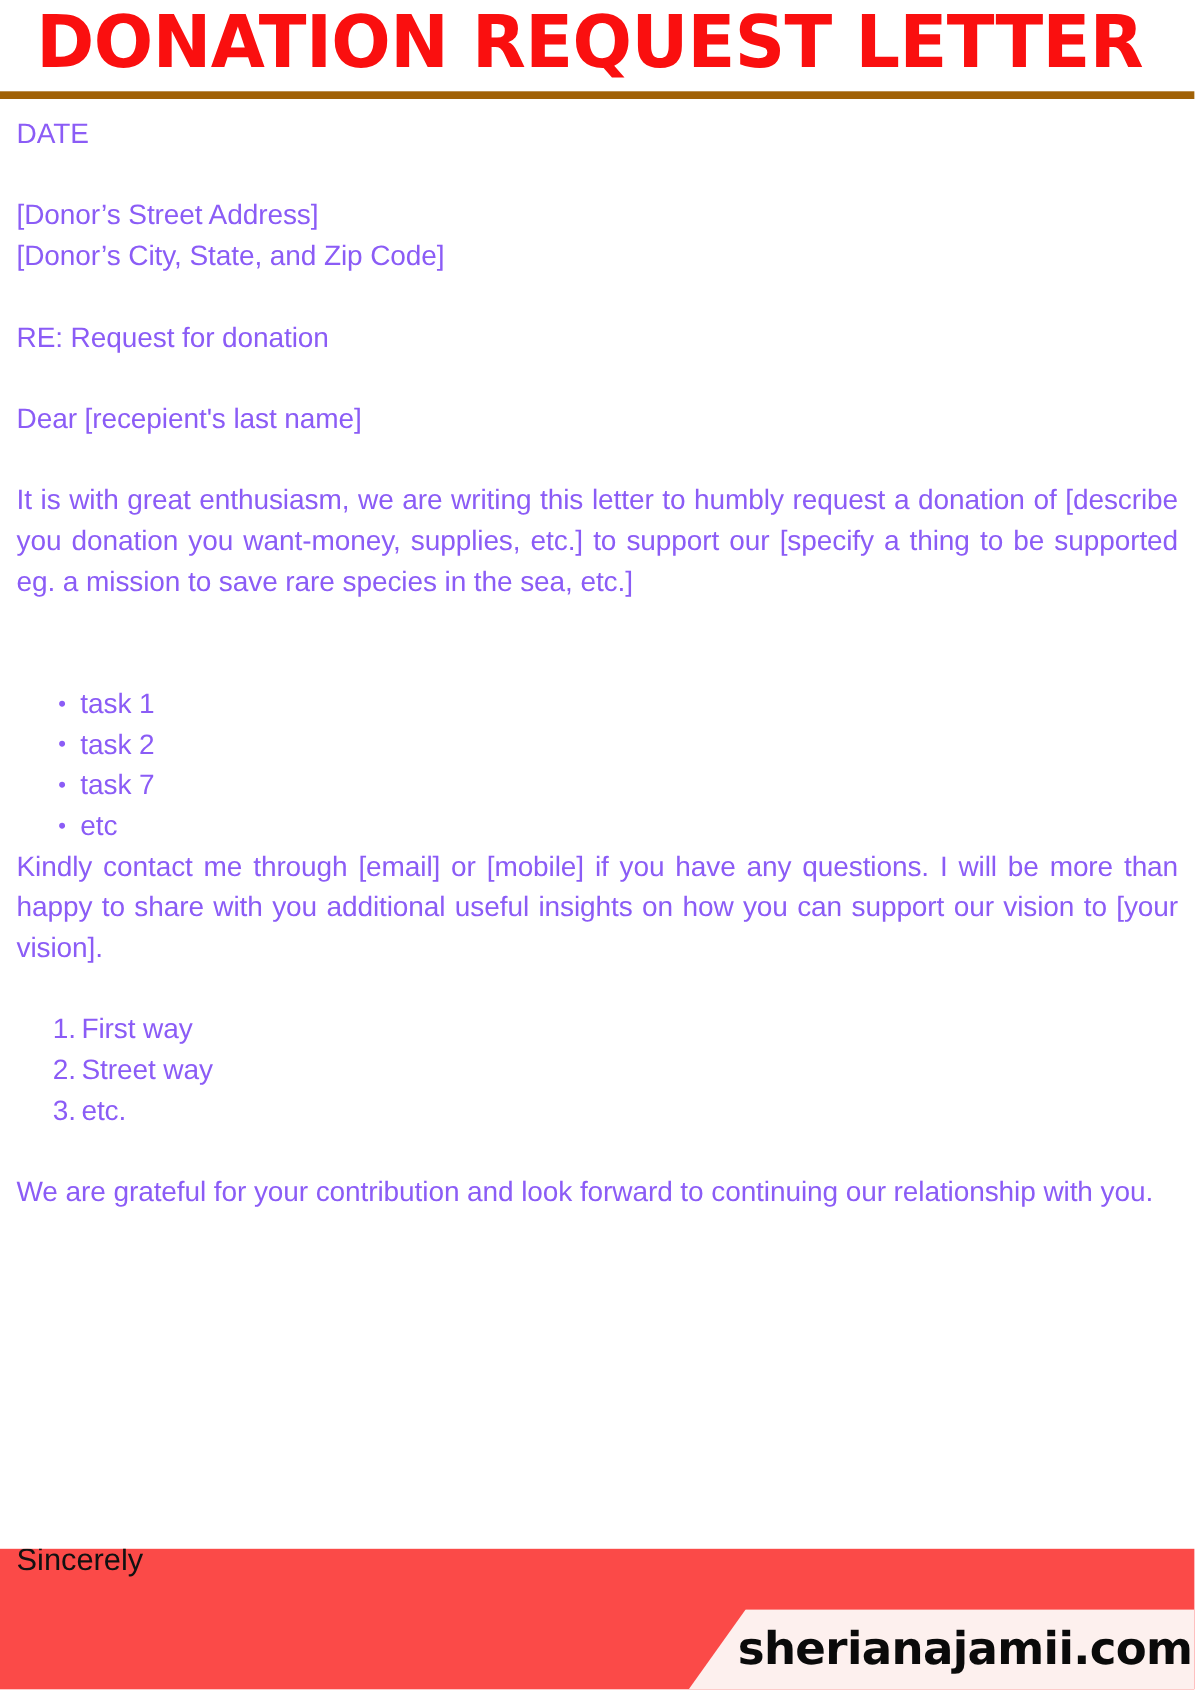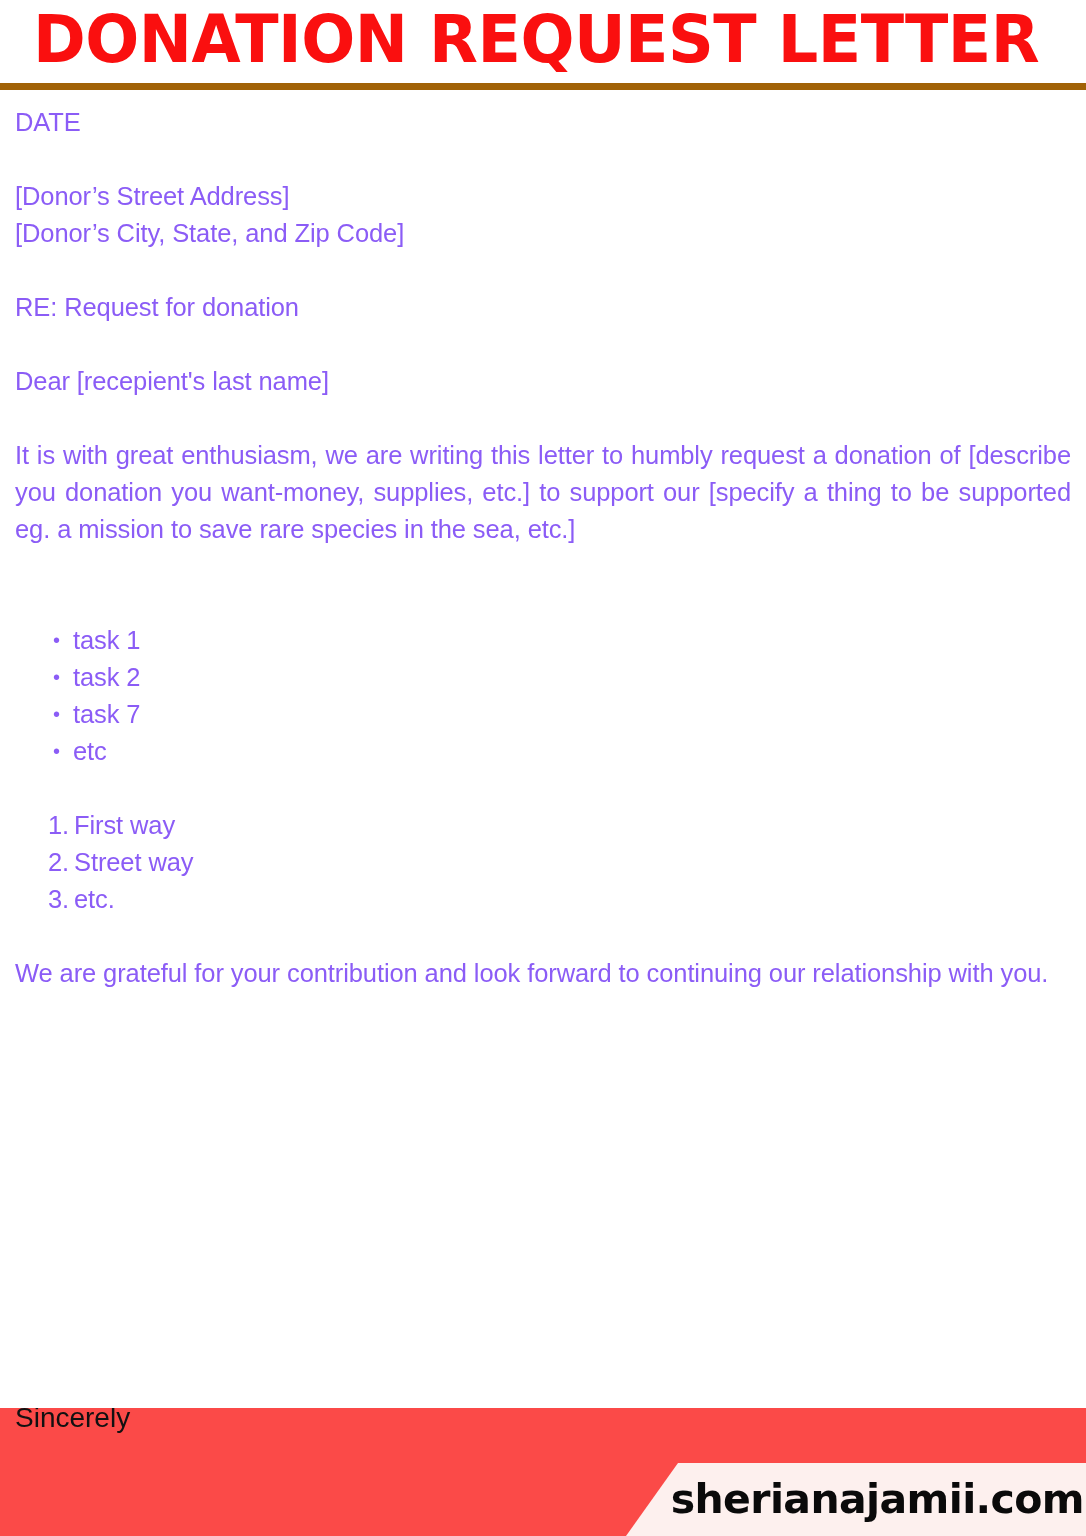--- a/index.html
+++ b/index.html
@@ -176,20 +176,21 @@
     <li>
       <span class="bullet">•</span>
       <span>task 7</span>
     </li>
     <li>
       <span class="bullet">•</span>
       <span>etc</span>
     </li>
   </ul>
 
+  <div class="para">Kindly contact me through [email] or [mobile] if you have any questions. I will be more than happy to share with you additional useful insights on how you can support our vision to [your vision].</div>
   <div class="spacer"></div>
 
 
   <ol class="way-list">
     <li>
       <span class="num">1.</span>
       <span>First way</span>
     </li>
     <li>
       <span class="num">2.</span>

